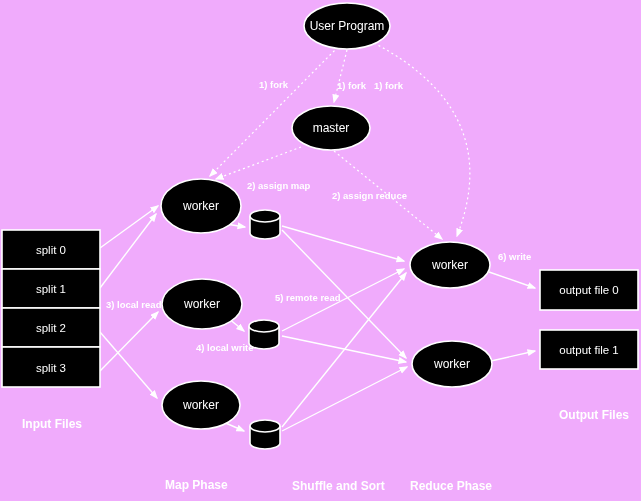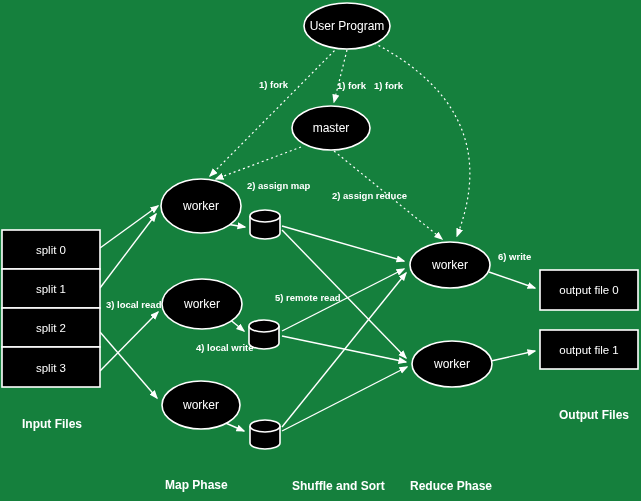--- a/index.html
+++ b/index.html
@@ -4,21 +4,21 @@
 <style>
   html, body {
     margin: 0;
     padding: 0;
     background: #000000;
   }
   .stage {
     position: relative;
     width: 641px;
     height: 501px;
-    background: #15803d;
+    background: #f0abfc;
     overflow: hidden;
     font-family: "Liberation Sans", sans-serif;
   }
   svg { display: block; }
   text {
     fill: #ffffff;
     font-family: "Liberation Sans", sans-serif;
   }
   .node-label { font-size: 12px; font-weight: 400; }
   .box-label  { font-size: 11.5px; font-weight: 400; }

